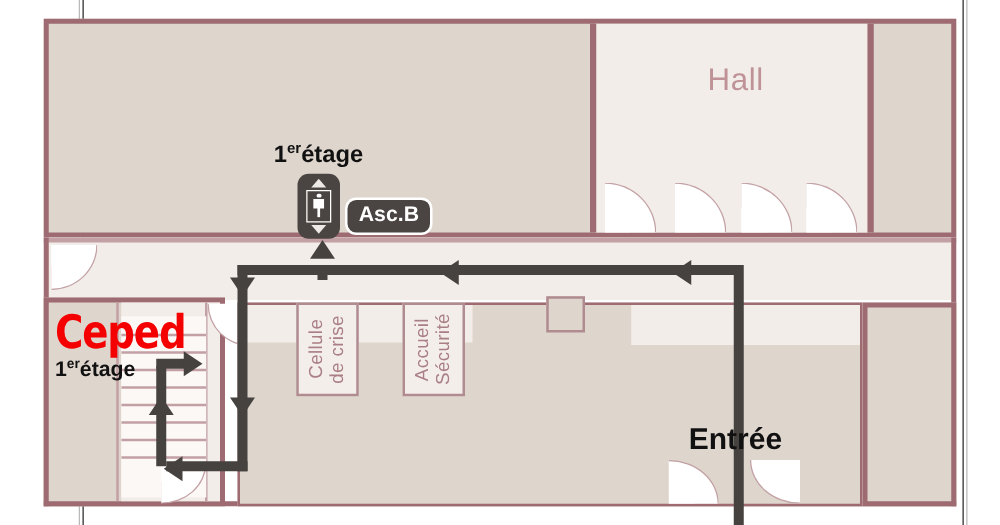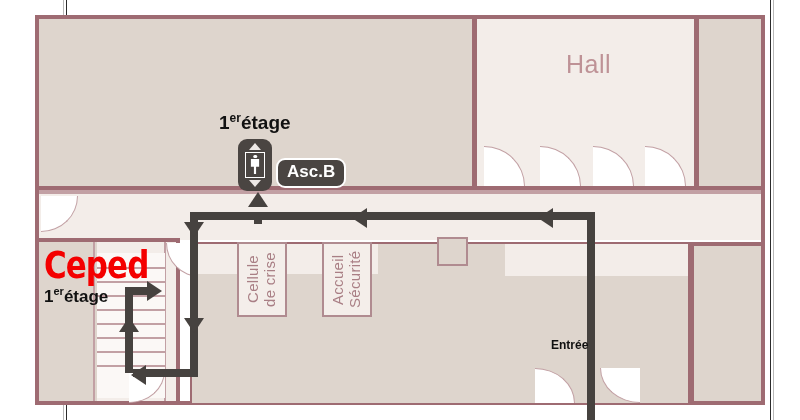--- a/index.html
+++ b/index.html
@@ -76,21 +76,21 @@
   .flab sup{font-size:12px;font-weight:700;vertical-align:super;}
 
   
   #brand{position:absolute;left:44px;top:248px;}
   #brand .nm{font-family:"DejaVu Sans Condensed","Liberation Sans Narrow","Liberation Sans",sans-serif;
              font-size:37px;font-weight:700;color:#F40000;line-height:.95;
              letter-spacing:-1px;transform:scaleX(.93);transform-origin:left center;}
   #brand .sub{font-size:17px;font-weight:700;color:#111;margin-top:2px;white-space:nowrap;}
   #brand .sub sup{font-size:11px;vertical-align:super;}
 
-  .entree{position:absolute;font-size:12px;font-weight:700;color:#111;white-space:nowrap;}
+  .entree{position:absolute;font-size:24px;font-weight:700;color:#111;white-space:nowrap;}
 </style>
 </head>
 <body>
 
 <div id="plan">
 
   <div class="edge2 l"></div>
   <div class="edge l"></div>
   <div class="edge r"></div>
   <div class="edge2 r"></div>

